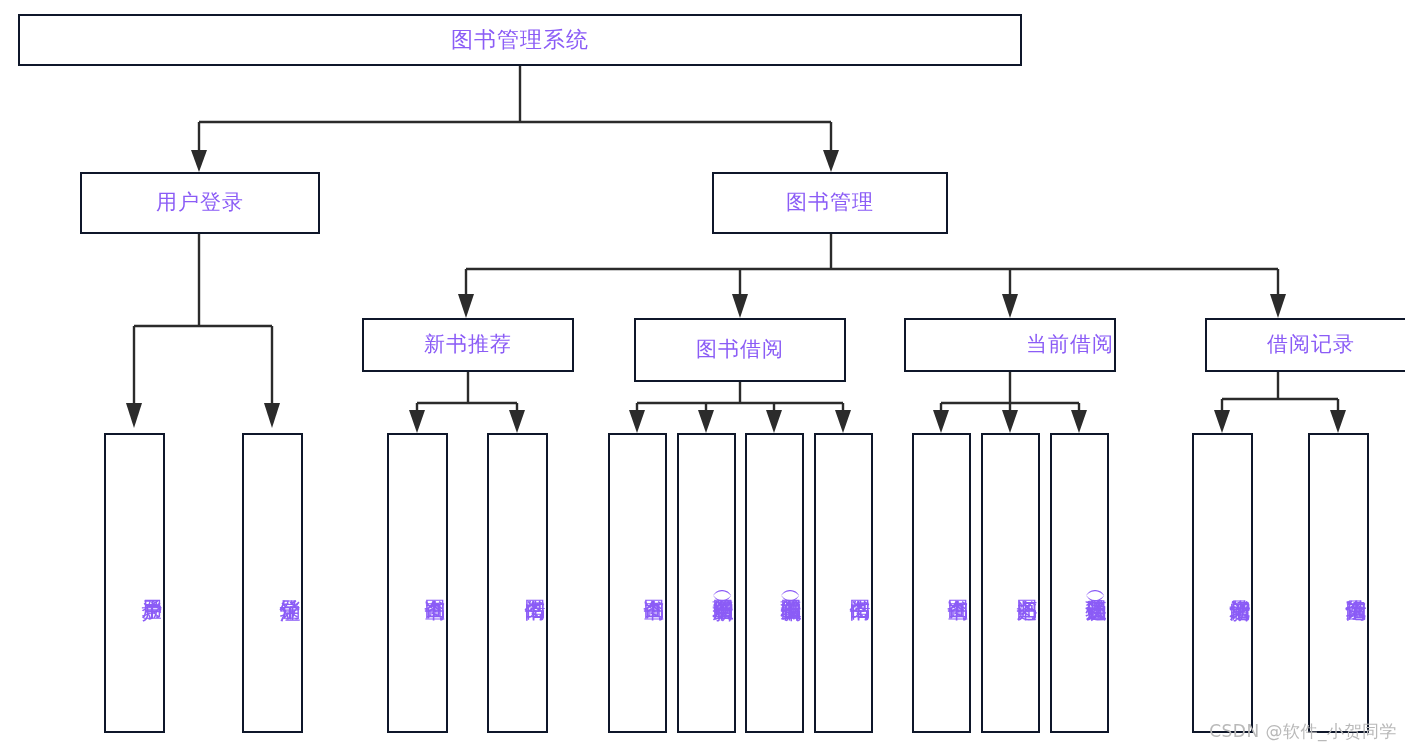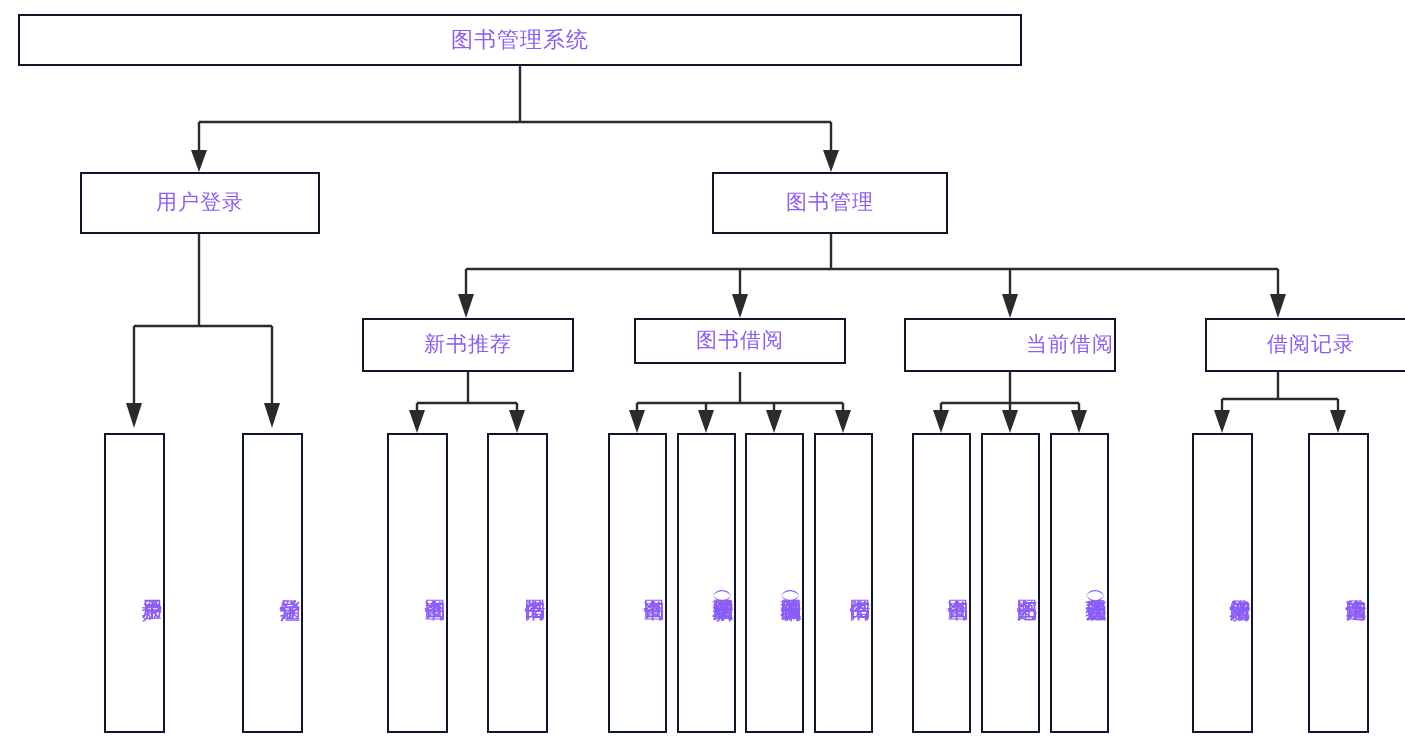--- a/index.html
+++ b/index.html
@@ -137,21 +137,21 @@
   <div class="node horiz" style="left:80px;top:172px;width:240px;height:62px;">
     <span>用户登录</span>
   </div>
   <div class="node horiz" style="left:712px;top:172px;width:236px;height:62px;">
     <span>图书管理</span>
   </div>
 
   <div class="node horiz" style="left:362px;top:318px;width:212px;height:54px;">
     <span>新书推荐</span>
   </div>
-  <div class="node horiz" style="left:634px;top:318px;width:212px;height:46px;">
+  <div class="node horiz" style="left:634px;top:318px;width:212px;height:64px;">
     <span>图书借阅</span>
   </div>
   <div class="node horiz" style="left:904px;top:318px;width:212px;height:54px;justify-content:flex-end;">
     <span>当前借阅</span>
   </div>
   <div class="node horiz" style="left:1205px;top:318px;width:212px;height:54px;">
     <span>借阅记录</span>
   </div>
 
   <div class="node leaf" style="left:104px;top:433px;width:61px;height:300px;">
@@ -191,13 +191,14 @@
     <span class="leaf-text">确认归还（管理员）</span>
   </div>
 
   <div class="node leaf" style="left:1192px;top:433px;width:61px;height:300px;">
     <span class="leaf-text">新增借阅记录</span>
   </div>
   <div class="node leaf" style="left:1308px;top:433px;width:61px;height:300px;">
     <span class="leaf-text">查询借阅记录</span>
   </div>
 
+  <div class="watermark">CSDN @软件_小贺同学</div>
 </div>
 
 </body></html>

